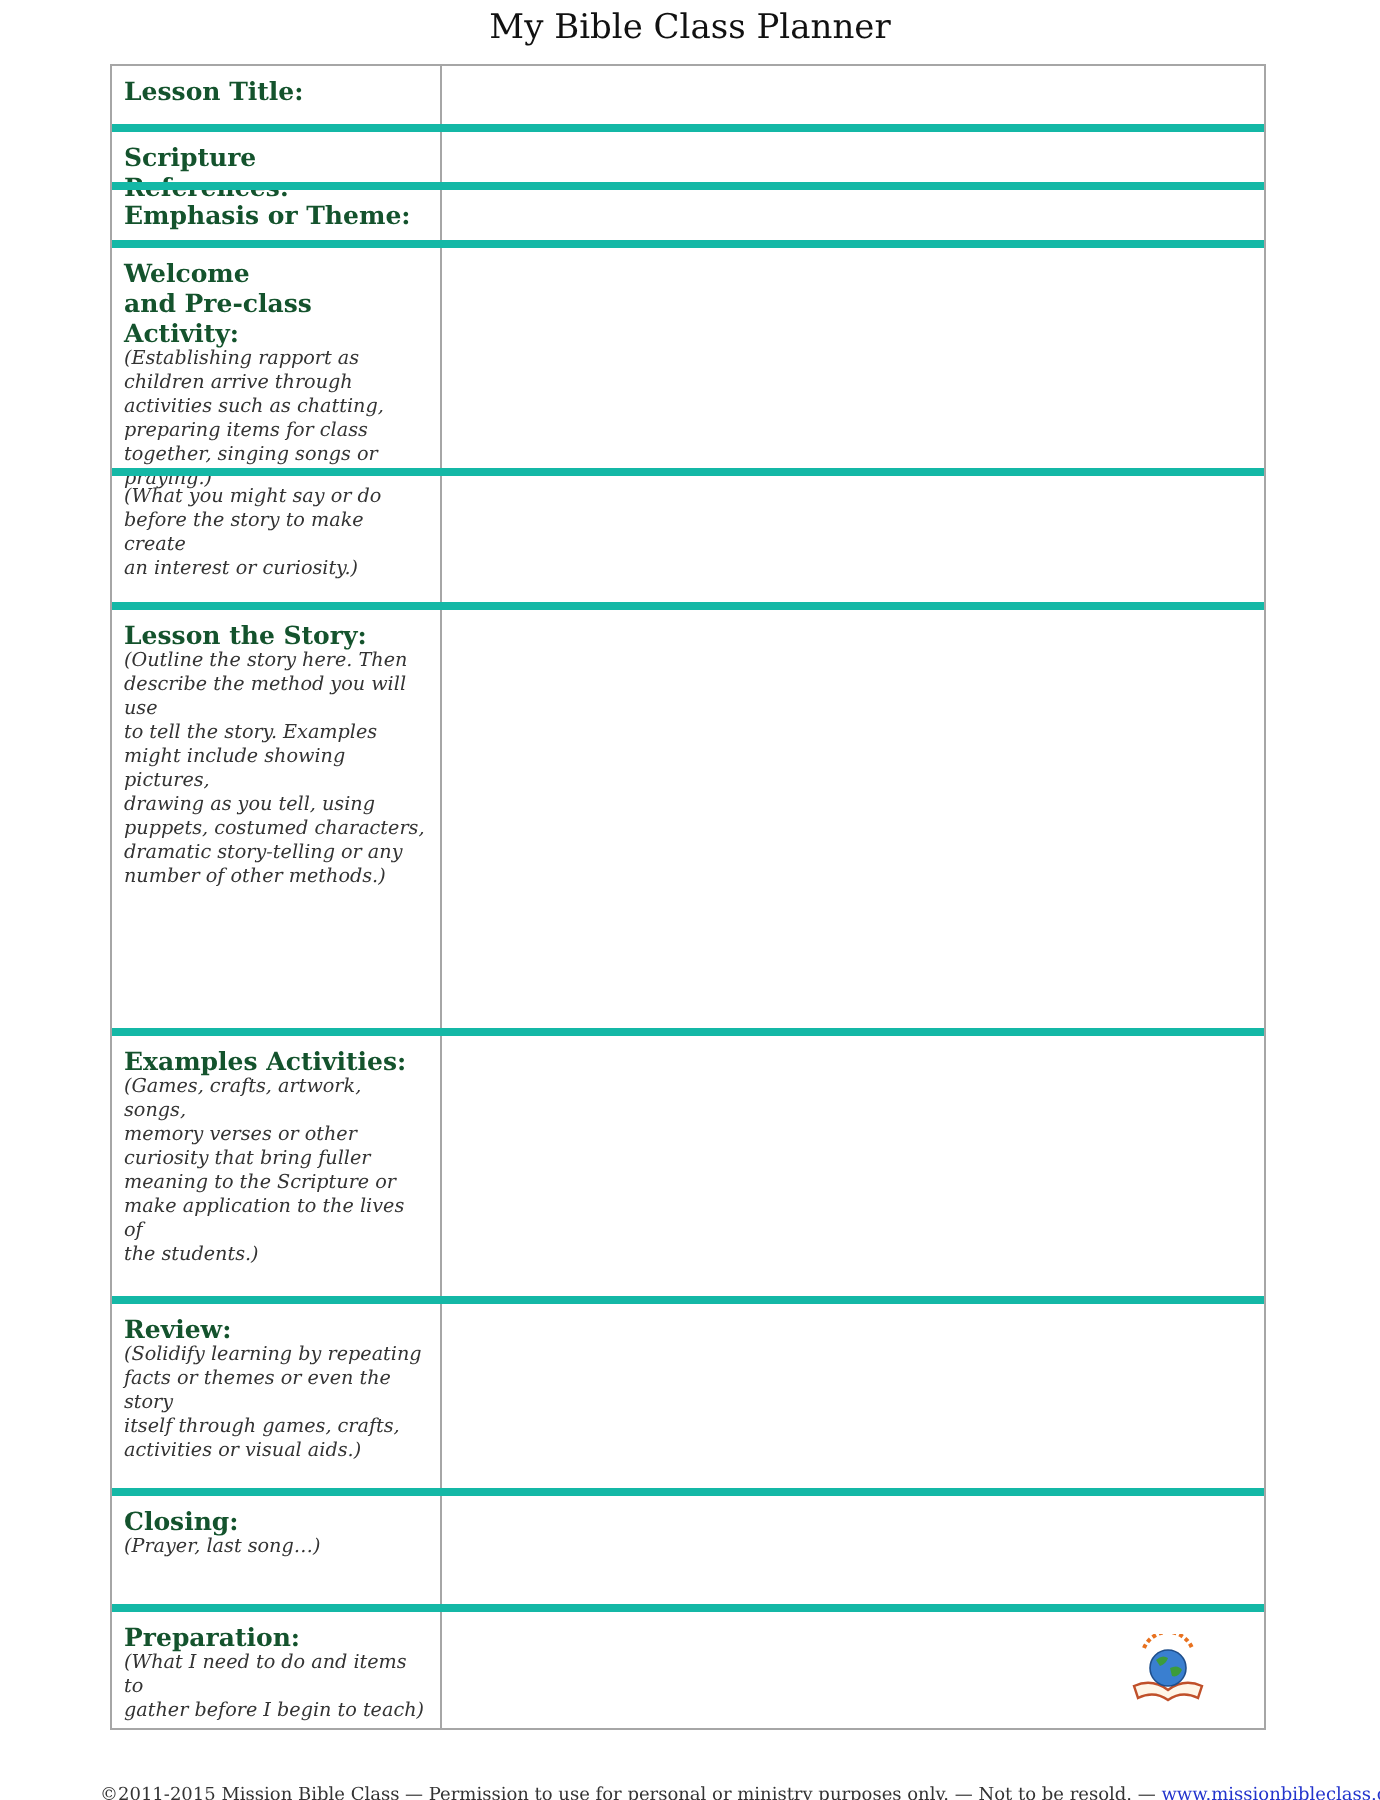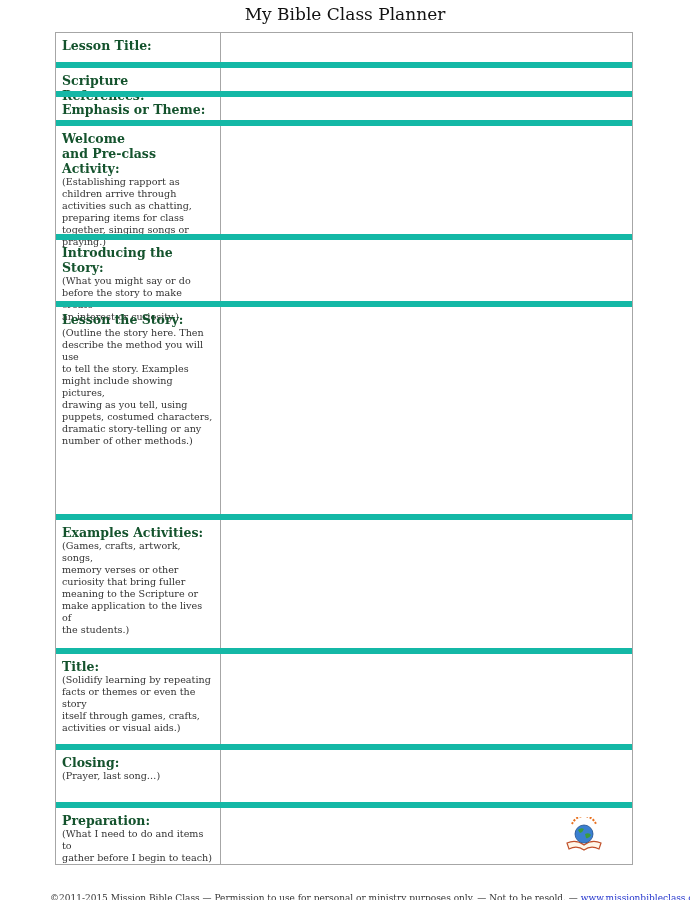--- a/index.html
+++ b/index.html
@@ -11,37 +11,37 @@
     .title {
       position: absolute; left: 0; top: 4px; width: 690px; text-align: center;
       font-weight: normal; font-size: 17px; color: #111;
     }
     .planner {
       position: absolute; left: 55px; top: 32px; width: 578px; height: 833px;
       border: 1px solid #a6a6a6; box-sizing: border-box;
     }
     .row {
       position: absolute; left: 0; width: 100%;
-      border-top: 6px solid #14b8a6; box-sizing: border-box;
+      border-top: 4px solid #14b8a6; box-sizing: border-box;
     }
     .row.first { border-top: none; }
     .label-cell {
       position: absolute; left: 0; top: 0; bottom: 0; width: 165px;
       border-right: 1px solid #a6a6a6; box-sizing: border-box;
       padding: 5px 6px 0 6px;
     }
     .value-cell {
       position: absolute; left: 165px; right: 0; top: 0; bottom: 0;
     }
     .heading {
       font-weight: bold; font-size: 12.5px; line-height: 15px; color: #14532d;
       white-space: pre-line;
     }
     .hint {
-      font-size: 9.6px; line-height: 12px; color: #333;
+      font-style: italic; font-size: 9.6px; line-height: 12px; color: #333;
       white-space: pre-line;
     }
     .logo {
       position: absolute; right: 28px; bottom: 12px; width: 40px; height: 36px;
     }
     .footer {
       position: absolute; left: 50px; top: 893px; width: 640px;
       font-size: 9px; color: #333; white-space: nowrap;
     }
     .footer .link { color: #2233cc; }
@@ -78,21 +78,20 @@
 children arrive through
 activities such as chatting,
 preparing items for class
 together, singing songs or
 praying.)</div>
     </div>
     <div class="value-cell"></div>
   </div>
   <div class="row" style="top:201px;height:67px">
     <div class="label-cell">
-      <div class="heading">Introducing the Story:</div>
       <div class="hint">(What you might say or do
 before the story to make create
 an interest or curiosity.)</div>
     </div>
     <div class="value-cell"></div>
   </div>
   <div class="row" style="top:268px;height:213px">
     <div class="label-cell">
       <div class="heading">Lesson the Story:</div>
       <div class="hint">(Outline the story here.  Then
@@ -113,21 +112,21 @@
 memory verses or other
 curiosity that bring fuller
 meaning to the Scripture or
 make application to the lives of
 the students.)</div>
     </div>
     <div class="value-cell"></div>
   </div>
   <div class="row" style="top:615px;height:96px">
     <div class="label-cell">
-      <div class="heading">Title:</div>
+      <div class="heading">Review:</div>
       <div class="hint">(Solidify learning by repeating
 facts or themes or even the story
 itself through games, crafts,
 activities or visual aids.)</div>
     </div>
     <div class="value-cell"></div>
   </div>
   <div class="row" style="top:769px;height:63px">
     <div class="label-cell">
       <div class="heading">Preparation:</div>

